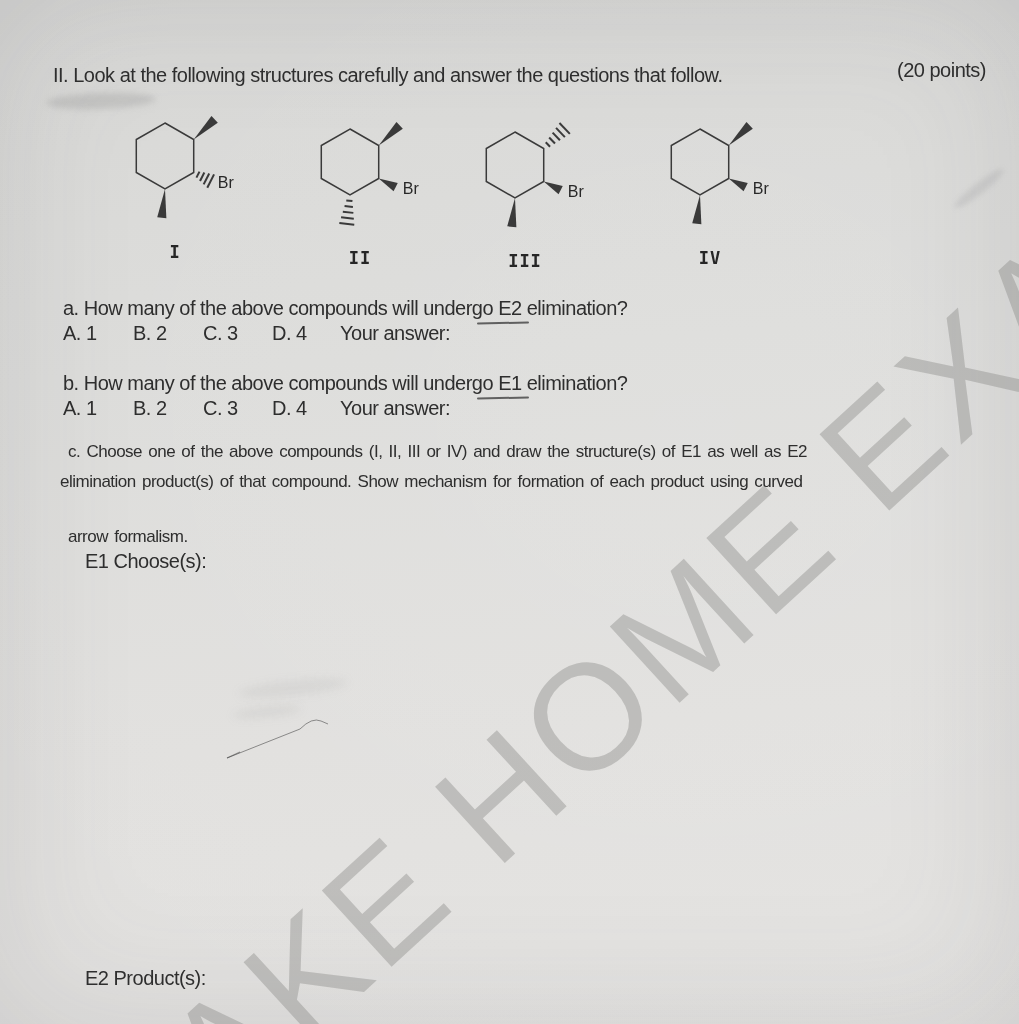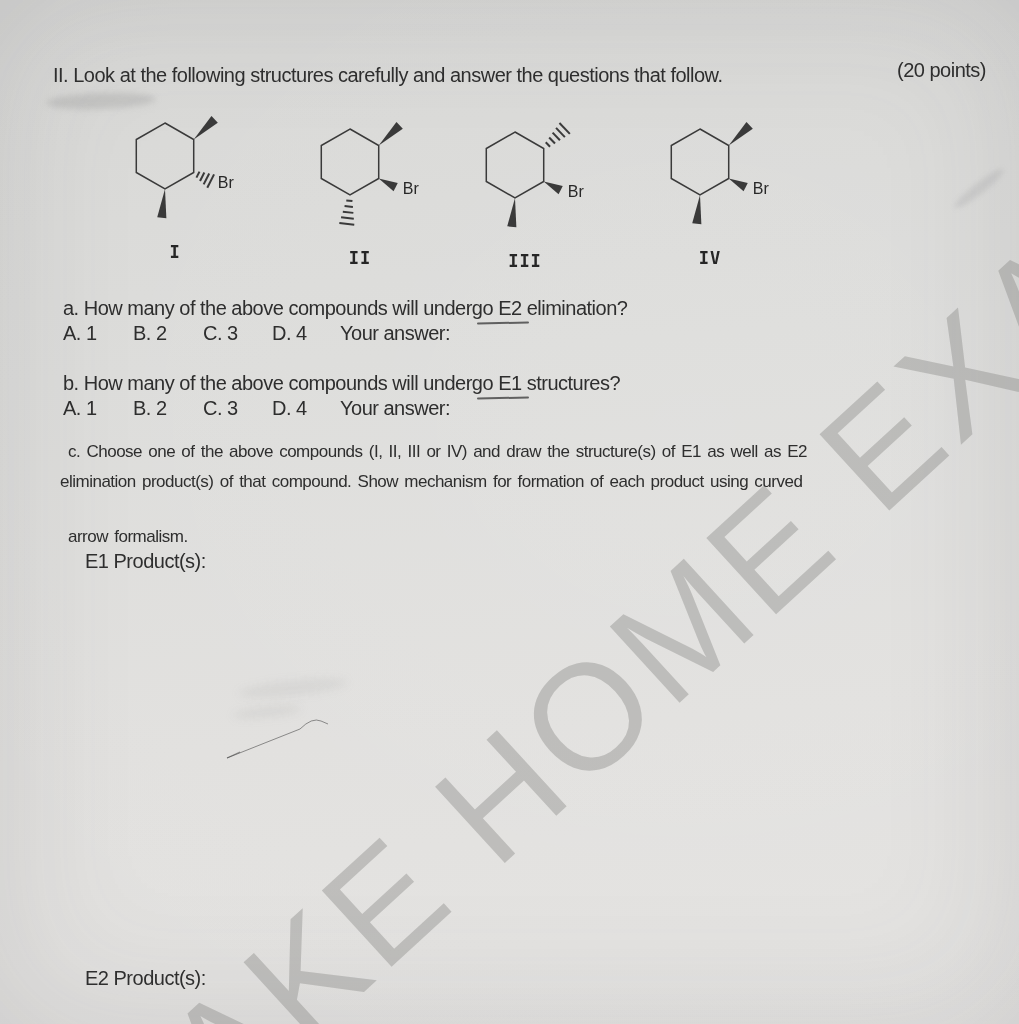--- a/index.html
+++ b/index.html
@@ -124,30 +124,30 @@
   <div class="txt" style="left:63px;top:296px;text-align:right;">a. How many of the above compounds will undergo E2 elimination?</div>
   <div class="optrow" style="left:63px;top:322px;">
     <span style="left:0;">A. 1</span>
     <span style="left:70px;">B. 2</span>
     <span style="left:140px;">C. 3</span>
     <span style="left:209px;">D. 4</span>
     <span style="left:277px;">Your answer:</span>
     <span class="blank"></span>
   </div>
 
-  <div class="txt" style="left:63px;top:371px;">b. How many of the above compounds will undergo E1 structures?</div>
+  <div class="txt" style="left:63px;top:371px;">b. How many of the above compounds will undergo E1 elimination?</div>
   <div class="optrow" style="left:63px;top:397px;">
     <span style="left:0;">A. 1</span>
     <span style="left:70px;">B. 2</span>
     <span style="left:140px;">C. 3</span>
     <span style="left:209px;">D. 4</span>
     <span style="left:277px;">Your answer:</span>
     <span class="blank"></span>
   </div>
 
   <div class="cline" style="left:68px;top:442px;">c. Choose one of the above compounds (I, II, III or IV) and draw the structure(s) of E1 as well as E2</div>
   <div class="cline" style="left:60px;top:472px;text-align:center;">elimination product(s) of that compound. Show mechanism for formation of each product using curved</div>
   <div class="cline" style="left:68px;top:502px;margin-top:25px;">arrow formalism.</div>
 
-  <div class="txt" style="left:85px;top:549px;">E1 Product(s):</div>
+  <div class="txt" style="left:85px;top:549px;">E1 Choose(s):</div>
   <div class="txt" style="left:85px;top:966px;">E2 Product(s):</div>
 
 </div>
 
 </body></html>

